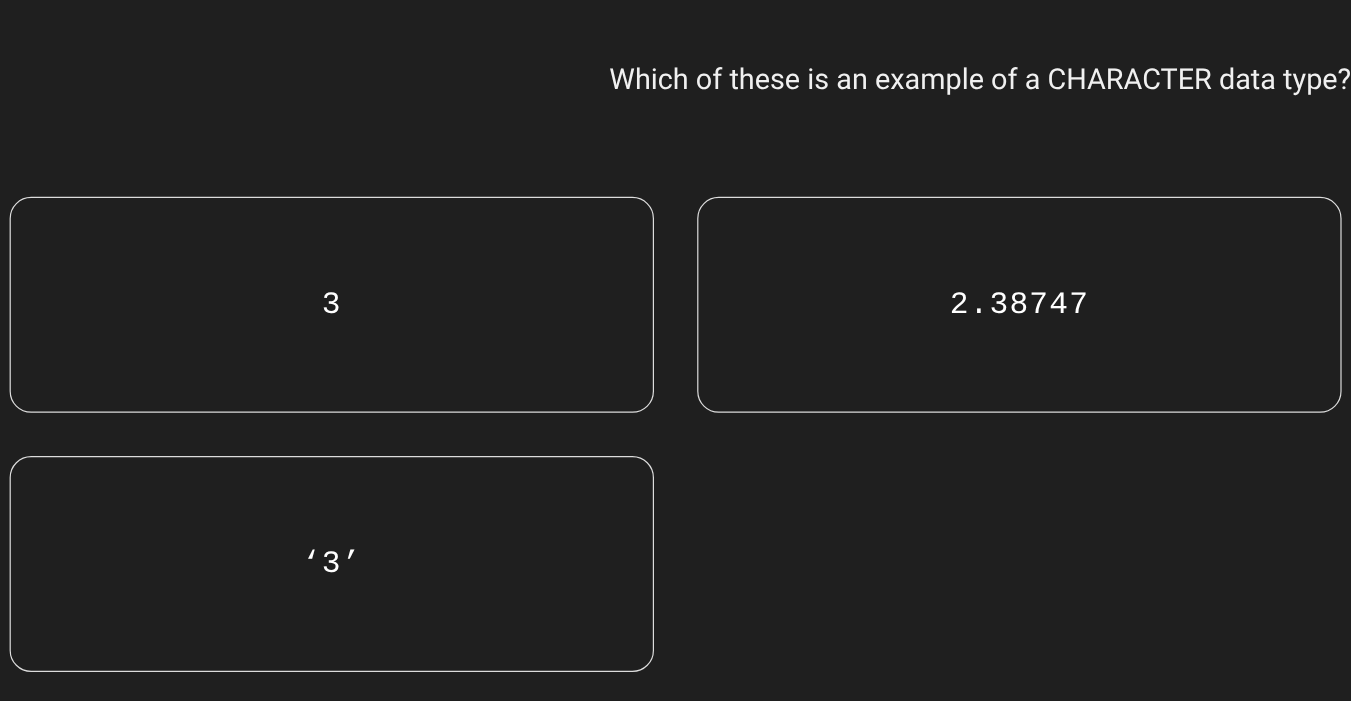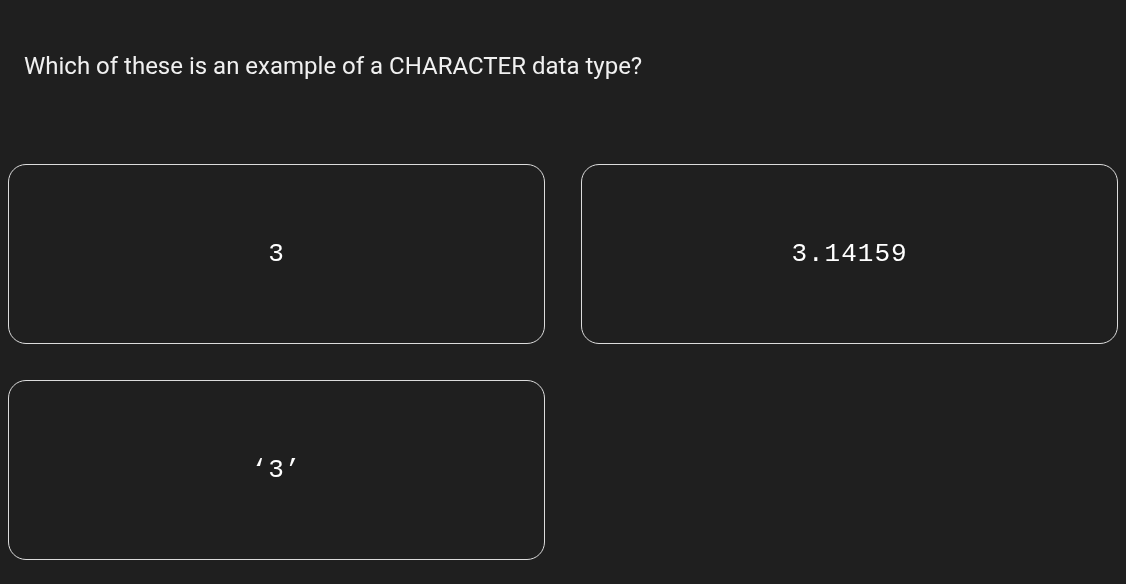--- a/index.html
+++ b/index.html
@@ -1,18 +1,19 @@
 <!DOCTYPE html>
 <html><head>
   <meta charset="utf-8">
   <style>
     * {
       margin: 0;
       padding: 0;
       box-sizing: border-box;
+      text-align: right;
     }
     body {
       background-color: #1f1f1f;
       width: 1126px;
       height: 584px;
       font-family: -apple-system, BlinkMacSystemFont, "Segoe UI", Roboto, "Open Sans", sans-serif;
       color: #ffffff;
       overflow: hidden;
     }
     .question {
@@ -50,18 +51,18 @@
 </head>
 <body>
 
 <div class="question">Which of these is an example of a CHARACTER data type?</div>
 
 <div class="options-grid">
   <button class="option">
     <span>3</span>
   </button>
   <button class="option">
-    <span>3.14159</span>
+    <span>2.38747</span>
   </button>
   <button class="option">
     <span>‘3’</span>
   </button>
 </div>
 
 </body></html>

